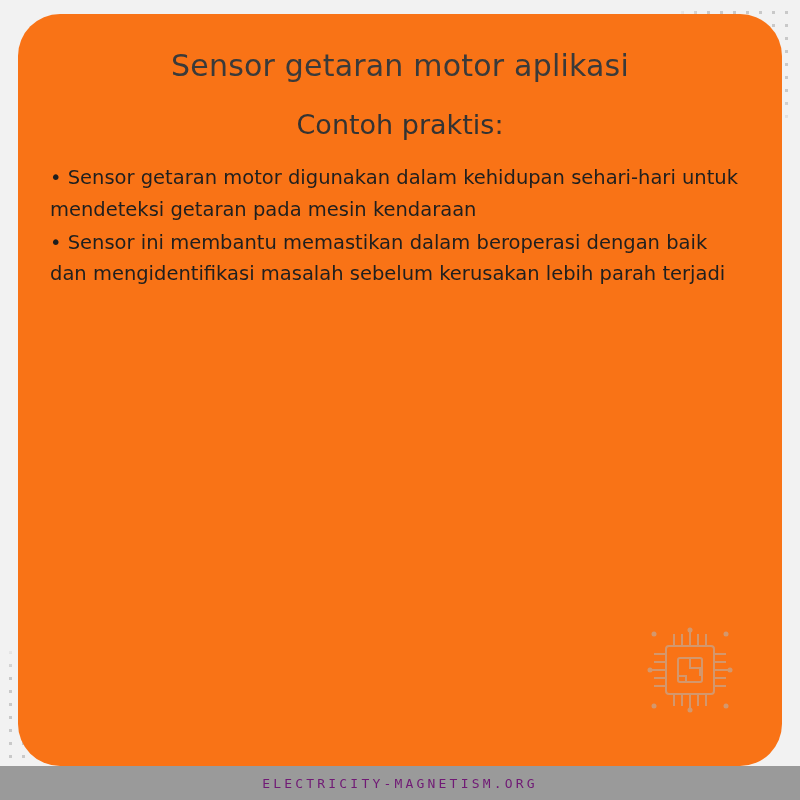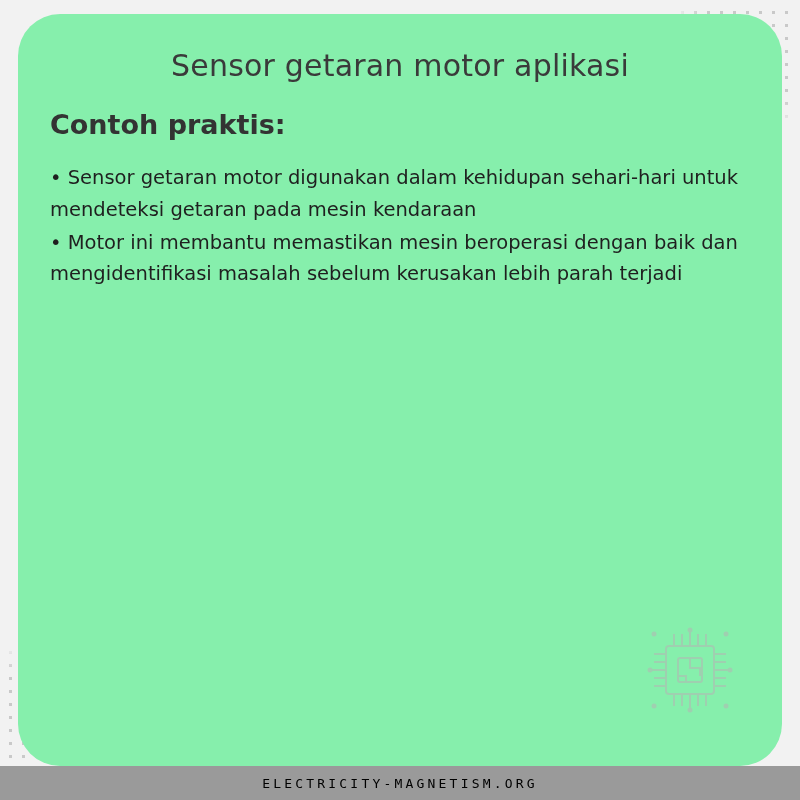--- a/index.html
+++ b/index.html
@@ -45,21 +45,21 @@
     -webkit-mask-image: radial-gradient(circle at 0% 100%, #000 55%, transparent 72%);
     mask-image: radial-gradient(circle at 0% 100%, #000 55%, transparent 72%);
   }
 
   .card {
     position: absolute;
     left: 18px;
     top: 14px;
     width: 764px;
     height: 752px;
-    background: #86efac;
+    background: #f97316;
     border-radius: 42px;
     box-sizing: border-box;
     padding: 26px 32px 0 32px;
     overflow: hidden;
   }
 
   .title {
     text-align: center;
     font-size: 30px;
     color: #3a3a3a;
@@ -69,24 +69,24 @@
   }
 
   .para {
     font-size: 19.5px;
     line-height: 1.62;
     color: #1f1f1f;
     margin: 0 0 6px 0;
   }
 
   .subtitle {
-    text-align: left;
+    text-align: center;
     font-size: 27px;
     color: #333333;
-    font-weight: bold;
+    font-weight: normal;
     margin: 26px 0 22px 0;
   }
 
   .bullets {
     margin-top: 2px;
   }
   .bullet {
     font-size: 19.5px;
     line-height: 1.63;
     color: #1f1f1f;
@@ -103,21 +103,21 @@
     opacity: 0.55;
   }
 
   .footer {
     position: absolute;
     left: 0;
     right: 0;
     bottom: 0;
     height: 34px;
     background: #9a9a9a;
-    color: #000000;
+    color: #701a75;
     display: flex;
     align-items: center;
     justify-content: center;
     font-size: 13px;
     letter-spacing: 3.2px;
     font-family: "DejaVu Sans Mono", monospace;
   }
 </style>
 </head>
 <body>
@@ -129,21 +129,21 @@
 
   <div class="card">
 
     <h1 class="title">Sensor getaran motor aplikasi</h1>
 
 
     <h2 class="subtitle">Contoh praktis:</h2>
 
     <div class="bullets">
       <p class="bullet">• Sensor getaran motor digunakan dalam kehidupan sehari-hari untuk mendeteksi getaran pada mesin kendaraan</p>
-      <p class="bullet">• Motor ini membantu memastikan mesin beroperasi dengan baik dan mengidentifikasi masalah sebelum kerusakan lebih parah terjadi</p>
+      <p class="bullet">• Sensor ini membantu memastikan dalam beroperasi dengan baik dan mengidentifikasi masalah sebelum kerusakan lebih parah terjadi</p>
     </div>
 
     <svg class="chip-icon" viewBox="0 0 100 100">
       <g fill="none" stroke="#b5b5b5" stroke-width="2">
         <rect x="26" y="26" width="48" height="48" rx="3"></rect>
         <rect x="38" y="38" width="24" height="24" rx="2"></rect>
         <path d="M50 38 L50 48 L60 48 L60 56"></path>
         <path d="M38 56 L46 56 L46 62"></path>
         <line x1="34" y1="26" x2="34" y2="14"></line>
         <line x1="42" y1="26" x2="42" y2="14"></line>

